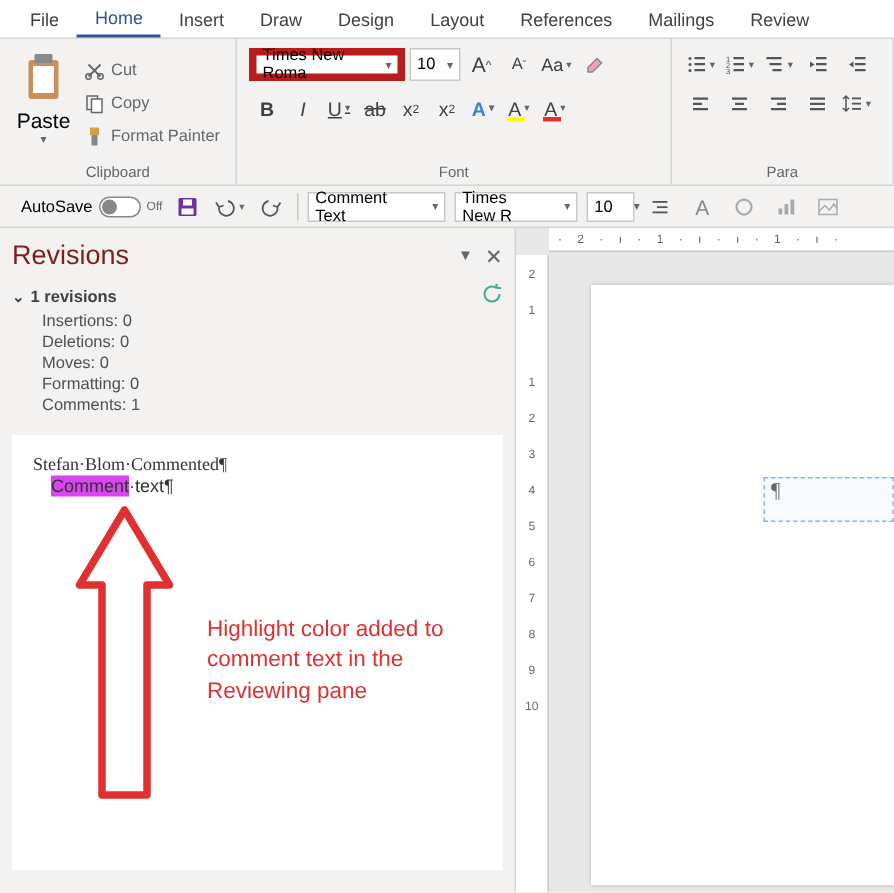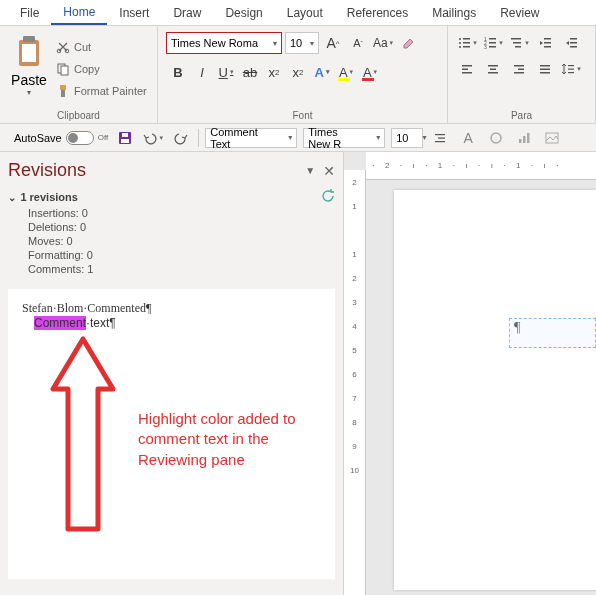--- a/index.html
+++ b/index.html
@@ -20,21 +20,21 @@
 .paste-btn { display: flex; flex-direction: column; align-items: center; width: 42px; height: 74px; padding-top: 4px; }
 .paste-icon { width: 28px; height: 36px; }
 .paste-label { font-size: 14px; margin-top: 2px; }
 .clip-side { display: flex; flex-direction: column; gap: 2px; margin-left: 4px; margin-top: 4px; }
 .clip-item { display: flex; align-items: center; gap: 4px; font-size: 11px; color: #666; height: 20px; }
 .clip-item svg { width: 14px; height: 14px; }
 
 
 .font-group { padding: 6px 8px 14px 8px; }
 .font-top { display: flex; gap: 3px; margin-bottom: 6px; align-items: center; }
-.font-name { width: 116px; height: 22px; border: 1px solid #b91c1c; background: #fff; font-size: 11px; padding: 0 4px; display: flex; align-items: center; justify-content: space-between; }
+.font-name { width: 104px; height: 22px; border: 5px solid #b91c1c; background: #fff; font-size: 11px; padding: 0 4px; display: flex; align-items: center; justify-content: space-between; }
 .font-size { width: 34px; height: 22px; border: 1px solid #c8c8c8; background: #fff; font-size: 11px; padding: 0 4px; display: flex; align-items: center; justify-content: space-between; }
 .font-btn { width: 22px; height: 22px; display: flex; align-items: center; justify-content: center; font-size: 12px; color: #404040; }
 .font-bottom { display: flex; gap: 0; align-items: center; }
 .fb { width: 24px; height: 24px; display: flex; align-items: center; justify-content: center; font-size: 13px; color: #404040; position: relative; }
 .fb.bold { font-weight: bold; }
 .fb.italic { font-style: italic; }
 .fb.under { text-decoration: underline; }
 .fb.strike { text-decoration: line-through; }
 .fb sub, .fb sup { font-size: 8px; }
 .color-bar { position: absolute; bottom: 3px; left: 4px; right: 8px; height: 3px; }
@@ -68,21 +68,21 @@
 .rev-stats div { margin-bottom: 2px; }
 .rev-card { background: #fff; margin-top: 12px; padding: 12px 14px; font-size: 12px; color: #333; height: 290px; position: relative; }
 .rev-comment-line1 { font-family: "Times New Roman", serif; }
 .rev-comment-line2 { font-family: "Times New Roman", serif; margin-left: 12px; }
 .hl { background: #d946ef; }
 .annotation-arrow { position: absolute; left: 30px; top: 40px; }
 .annotation-text { position: absolute; left: 130px; top: 120px; color: #e03030; font-size: 15px; line-height: 1.35; width: 180px; }
 
 
 .doc-area { flex: 1; background: #e8e8e8; position: relative; }
-.h-ruler { position: absolute; top: 0; left: 22px; right: 0; height: 28px; background: #fff; border-bottom: 1px solid #c8c8c8; font-size: 8px; color: #666; display: flex; align-items: center; overflow: hidden; }
+.h-ruler { position: absolute; top: 0; left: 22px; right: 0; height: 16px; background: #fff; border-bottom: 1px solid #c8c8c8; font-size: 8px; color: #666; display: flex; align-items: center; overflow: hidden; }
 .v-ruler { position: absolute; top: 18px; left: 0; width: 22px; bottom: 0; background: #fff; border-right: 1px solid #c8c8c8; display: flex; flex-direction: column; align-items: center; font-size: 8px; color: #666; }
 .v-ruler-num { height: 24px; display: flex; align-items: center; }
 .page { position: absolute; top: 38px; left: 50px; right: 0; height: 400px; background: #fff; box-shadow: 0 0 3px rgba(0,0,0,0.2); }
 .comment-bubble { position: absolute; top: 128px; left: 115px; right: 0; height: 30px; border: 1px dashed #8ab4f0; background: rgba(200,220,250,0.15); }
 .para-mark { position: absolute; top: 130px; left: 120px; font-family: "Times New Roman", serif; font-size: 14px; color: #666; }
 
 .chev { font-size: 8px; color: #666; }
 .dd-arrow { font-size: 7px; color: #666; margin-left: 2px; }
 </style>
 </head>

